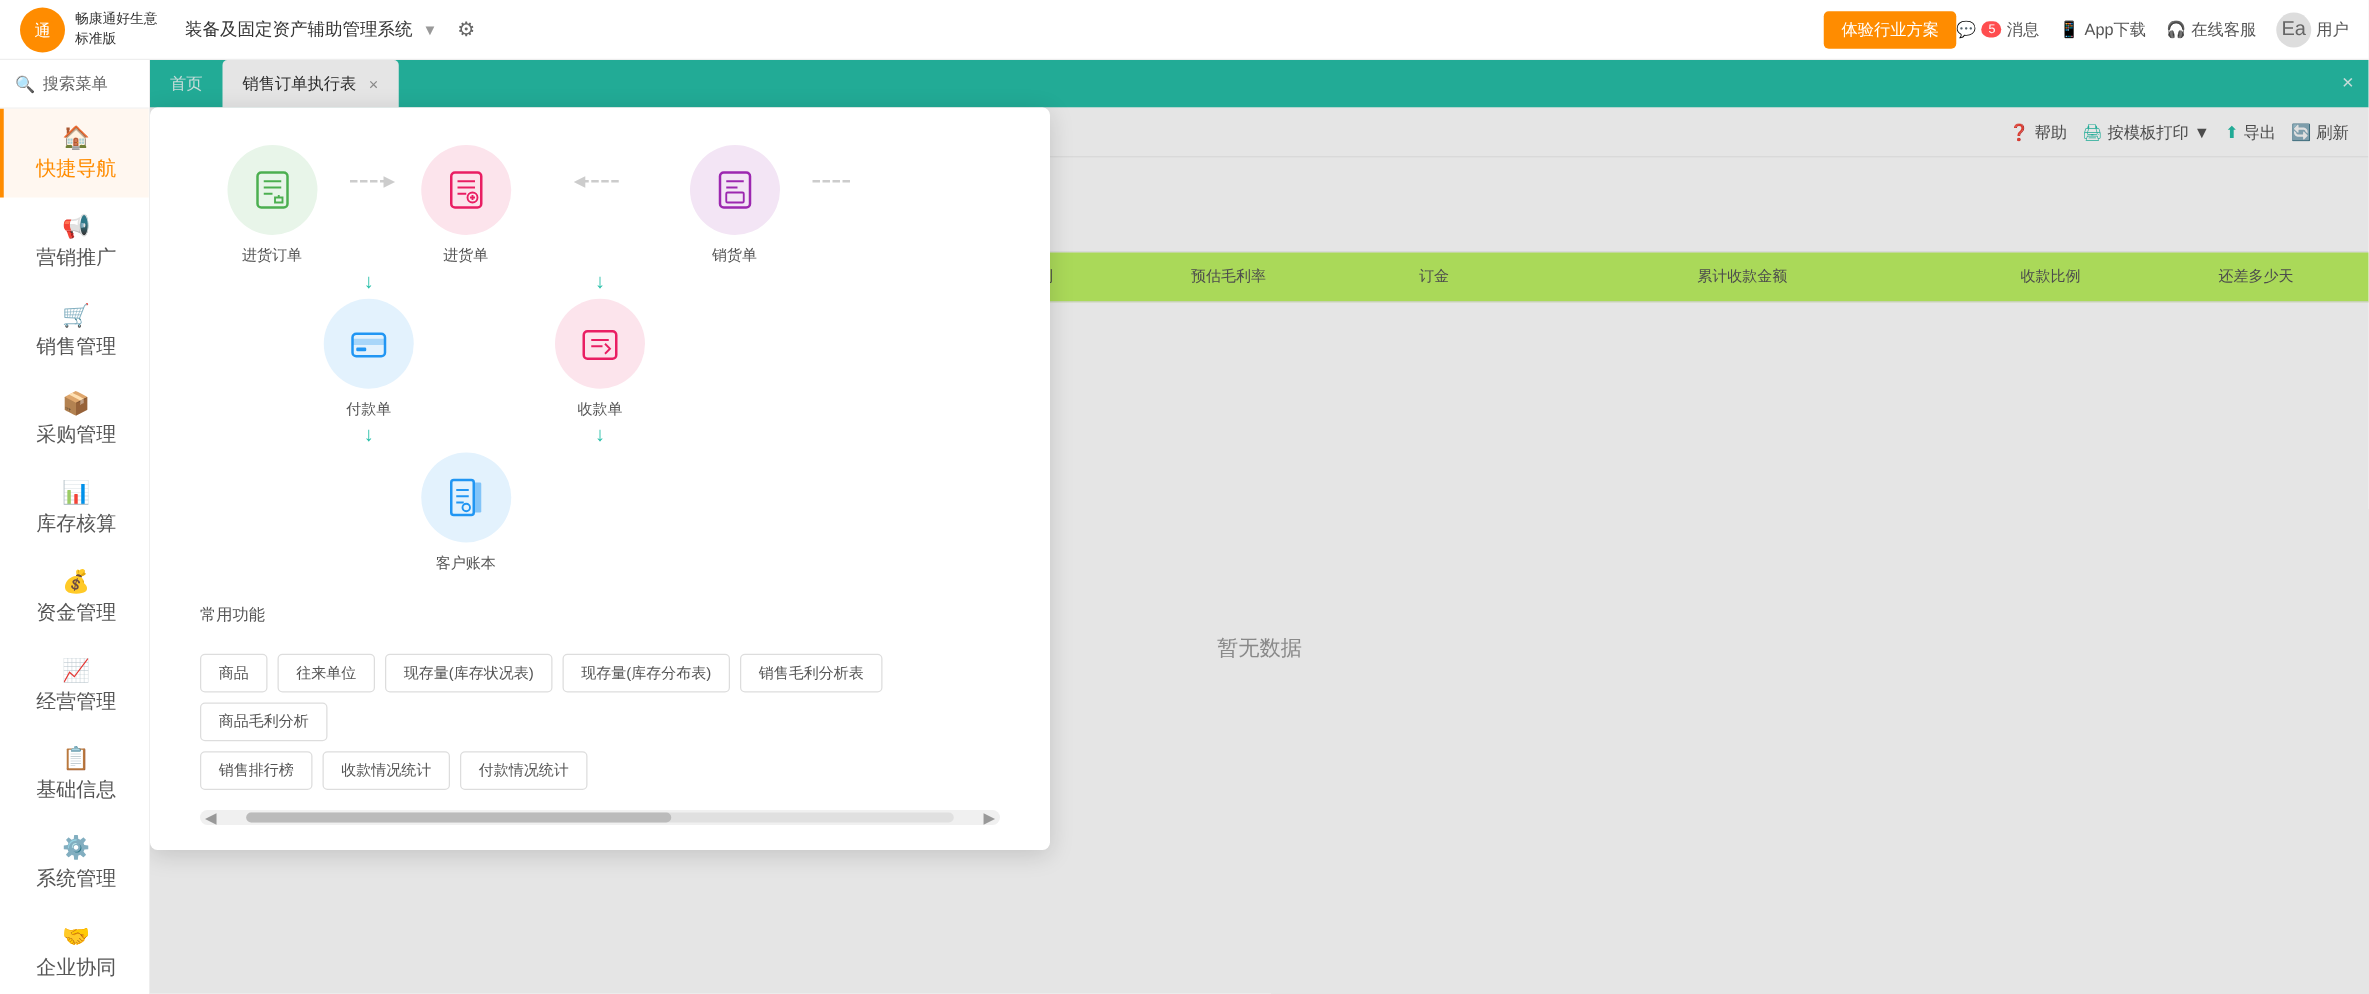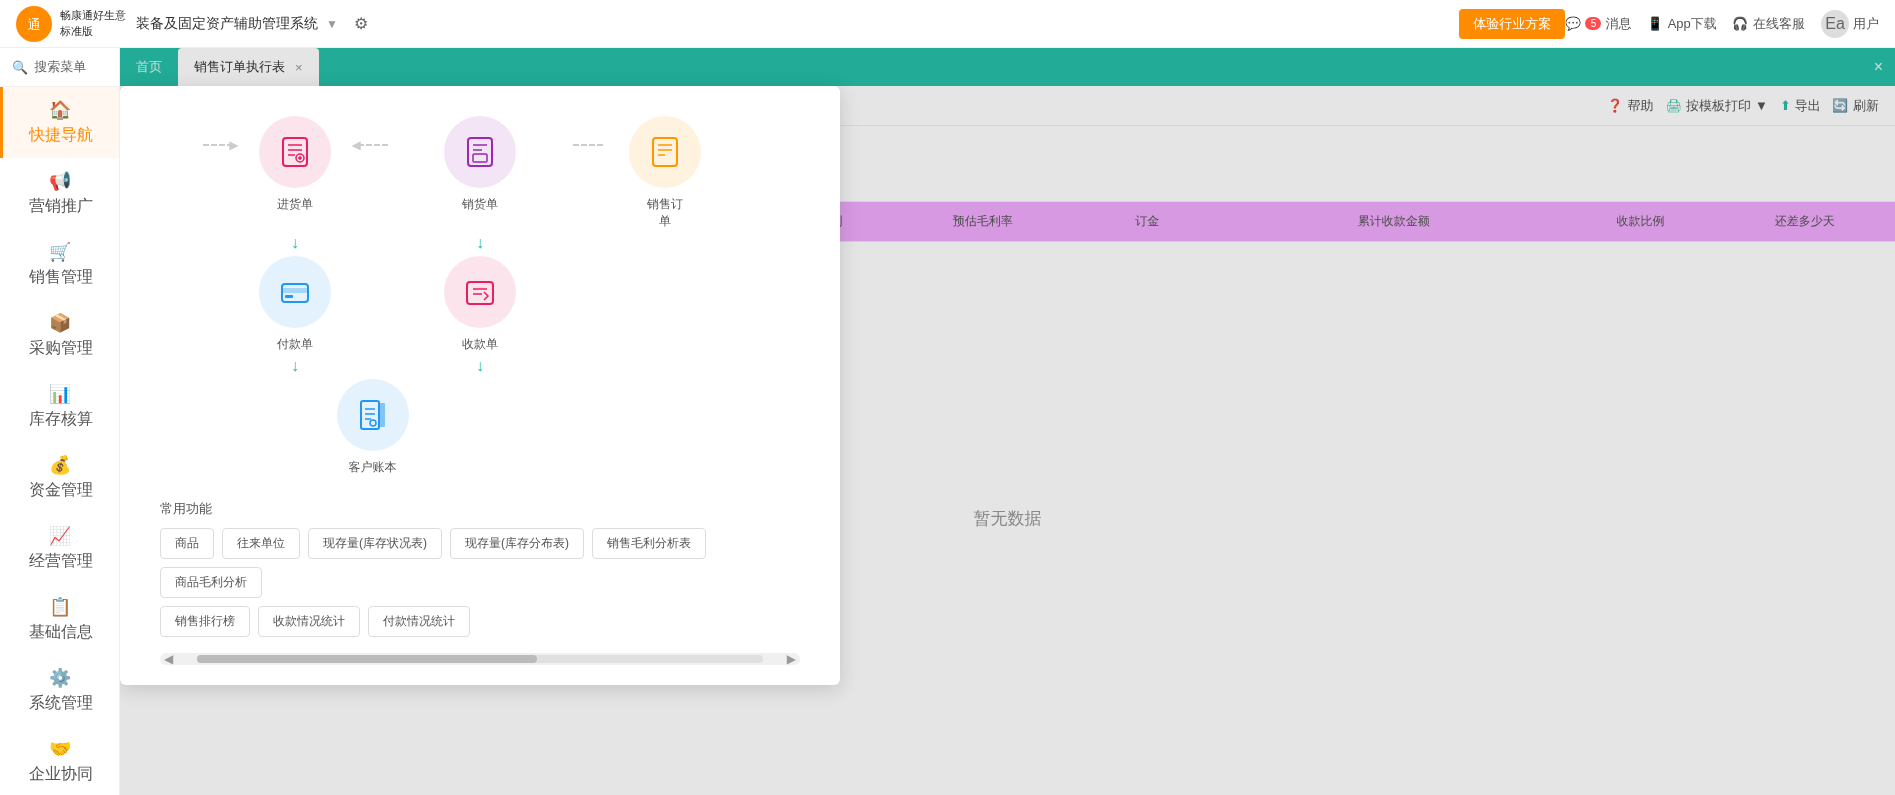--- a/index.html
+++ b/index.html
@@ -36,20 +36,21 @@
     .logo-text {
       font-size: 11px;
       color: #333;
       line-height: 1.4;
     }
     .system-title {
       flex: 1;
       display: flex;
       align-items: center;
       gap: 8px;
+      margin-left: 12px;
     }
     .system-name {
       font-size: 14px;
       color: #333;
       font-weight: 500;
     }
     .dropdown-arrow {
       color: #999;
       font-size: 12px;
     }
@@ -273,21 +274,21 @@
       display: block;
     }
     .more-conditions {
       color: #26bfa8;
       font-size: 12px;
       cursor: pointer;
     }
 
     
     .table-header {
-      background: #f0abfc;
+      background: #bef264;
       display: flex;
       align-items: center;
       padding: 0 8px;
       height: 40px;
       border-bottom: 1px solid #e8e8e8;
     }
     .th-cell {
       font-size: 12px;
       color: #555;
       text-align: center;
@@ -348,21 +349,21 @@
       text-align: center;
     }
 
     
     .common-funcs {
       margin-top: 8px;
     }
     .common-title {
       font-size: 13px;
       color: #555;
-      margin-bottom: 10px;
+      margin-bottom: 22px;
     }
     .func-row {
       display: flex;
       gap: 8px;
       margin-bottom: 8px;
       flex-wrap: wrap;
     }
     .func-btn {
       border: 1px solid #ddd;
       border-radius: 4px;
@@ -574,20 +575,33 @@
 
     <div class="empty-state">
       <span>暂无数据</span>
     </div>
 
     <div class="overlay">
       <div class="popup">
 
         <div style="display:grid;grid-template-columns:1fr 40px 1fr 100px 1fr 40px 1fr;align-items:start;margin-bottom:24px;">
 
+          <div class="flow-node">
+            <div class="flow-circle" style="background:#e8f5e9;">
+              <svg width="40" height="40" viewBox="0 0 40 40">
+                <rect x="8" y="6" width="24" height="28" rx="3" fill="none" stroke="#4caf50" stroke-width="2"></rect>
+                <line x1="13" y1="13" x2="27" y2="13" stroke="#4caf50" stroke-width="1.5"></line>
+                <line x1="13" y1="18" x2="27" y2="18" stroke="#4caf50" stroke-width="1.5"></line>
+                <line x1="13" y1="23" x2="20" y2="23" stroke="#4caf50" stroke-width="1.5"></line>
+                <path d="M22 26 L28 26 L28 30 L22 30 Z" fill="none" stroke="#4caf50" stroke-width="1.5"></path>
+                <path d="M25 24 L25 26" stroke="#4caf50" stroke-width="1.5"></path>
+              </svg>
+            </div>
+            <span class="flow-label">进货订单</span>
+          </div>
 
           <div style="display:flex;align-items:center;justify-content:center;padding-top:28px;">
             <div style="width:30px;border-top:2px dashed #ccc;position:relative;">
               <span style="position:absolute;right:-6px;top:-8px;color:#ccc;font-size:12px;">▶</span>
             </div>
           </div>
 
           <div class="flow-node">
             <div class="flow-circle" style="background:#fce4ec;">
               <svg width="40" height="40" viewBox="0 0 40 40">
@@ -619,31 +633,20 @@
               </svg>
             </div>
             <span class="flow-label">销货单</span>
           </div>
 
           <div style="display:flex;align-items:center;justify-content:center;padding-top:28px;">
             <div style="width:30px;border-top:2px dashed #ccc;position:relative;">
             </div>
           </div>
 
-          <div class="flow-node">
-            <div class="flow-circle" style="background:#fff3e0;">
-              <svg width="40" height="40" viewBox="0 0 40 40">
-                <rect x="8" y="6" width="24" height="28" rx="3" fill="none" stroke="#ff9800" stroke-width="2"></rect>
-                <line x1="13" y1="13" x2="27" y2="13" stroke="#ff9800" stroke-width="1.5"></line>
-                <line x1="13" y1="18" x2="27" y2="18" stroke="#ff9800" stroke-width="1.5"></line>
-                <line x1="13" y1="23" x2="20" y2="23" stroke="#ff9800" stroke-width="1.5"></line>
-              </svg>
-            </div>
-            <span class="flow-label">销售订单</span>
-          </div>
 
           <div></div>
           <div></div>
           <div style="display:flex;justify-content:center;color:#26bfa8;font-size:16px;padding:4px 0;">↓</div>
           <div></div>
           <div style="display:flex;justify-content:center;color:#26bfa8;font-size:16px;padding:4px 0;">↓</div>
           <div></div>
           <div></div>
 
           <div></div>

